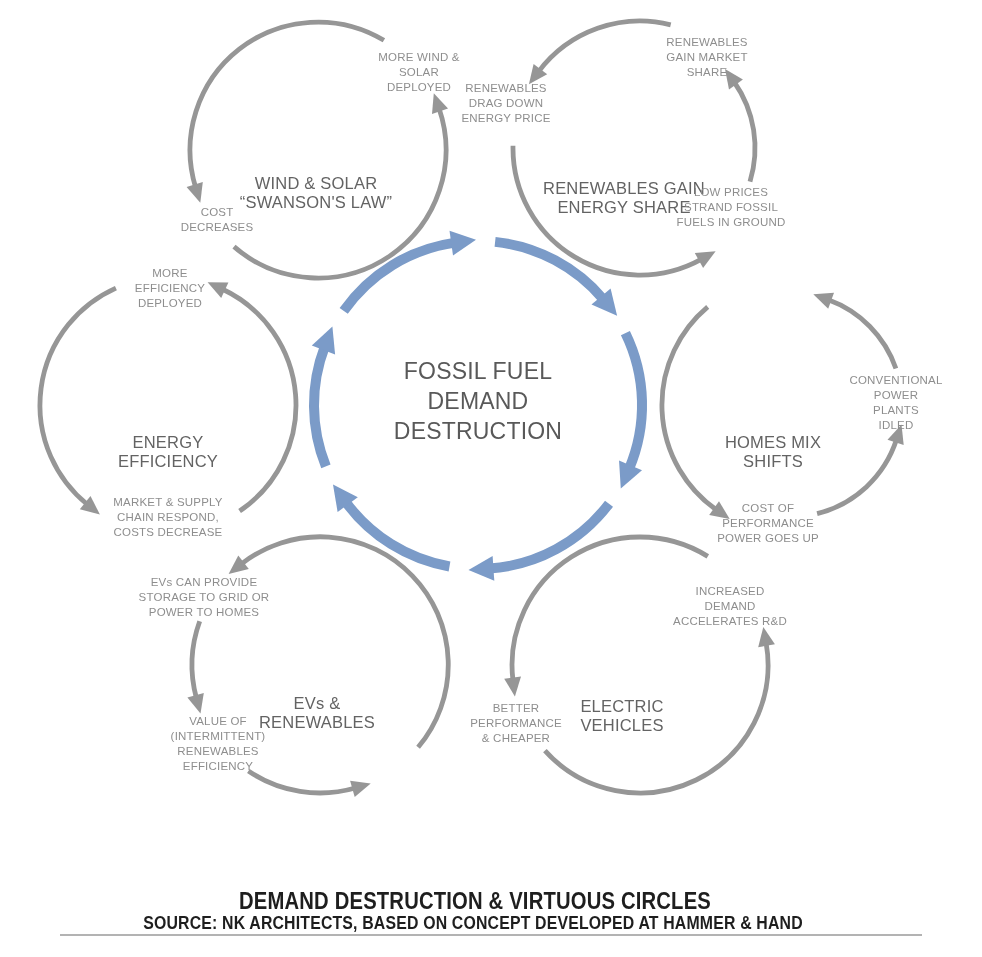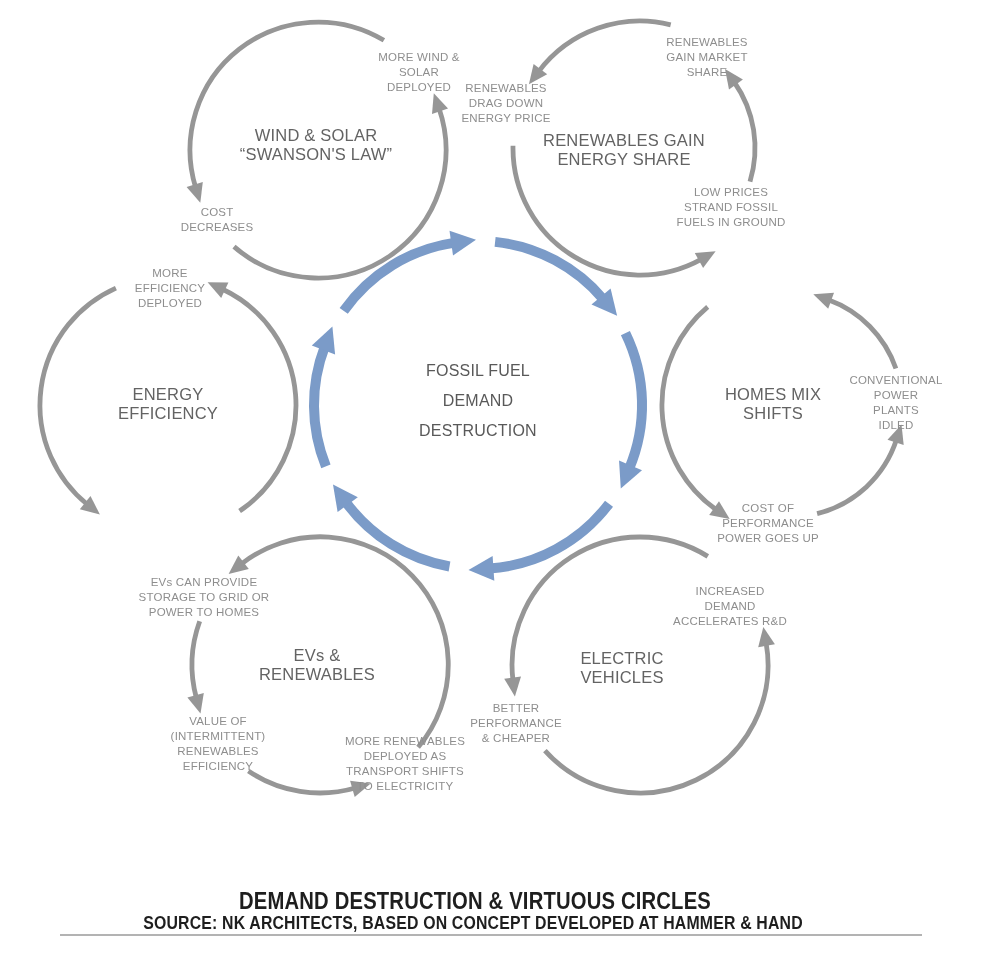--- a/index.html
+++ b/index.html
@@ -20,23 +20,24 @@
   }
   .lbl{
     font-size:11.5px;
     line-height:15px;
     color:var(--small-label-gray,#8e8e8e);
   }
   .ttl{
     font-size:16.5px;
     line-height:19px;
     color:var(--cycle-title-gray,#636363);
+    margin-top:48px;
   }
   .center-ttl{
-    font-size:16px;
+    font-size:23px;
     line-height:30px;
     color:var(--center-title-gray,#595959);
   }
   .cap-title{
     font-size:23px;
     font-weight:700;
     color:var(--caption-dark,#1e1e1e);
     transform:translate(-50%,-50%) scaleX(0.88);
     white-space:nowrap;
   }
@@ -126,43 +127,42 @@
 SHARE</div>
   <div class="lbl" style="left:731px;top:207px">LOW PRICES
 STRAND FOSSIL
 FUELS IN GROUND</div>
 
   <div class="ttl" style="left:168px;top:404px">ENERGY
 EFFICIENCY</div>
   <div class="lbl" style="left:170px;top:288px">MORE
 EFFICIENCY
 DEPLOYED</div>
+  <div class="lbl" style="left:168px;top:517px">MARKET &amp; SUPPLY
+CHAIN RESPOND,
+COSTS DECREASE</div>
 
   <div class="ttl" style="left:773px;top:404px">HOMES MIX
 SHIFTS</div>
   <div class="lbl" style="left:896px;top:403px">CONVENTIONAL
 POWER PLANTS
 IDLED</div>
   <div class="lbl" style="left:768px;top:523px">COST OF
 PERFORMANCE
 POWER GOES UP</div>
 
   <div class="ttl" style="left:317px;top:665px">EVs &amp;
 RENEWABLES</div>
   <div class="lbl" style="left:204px;top:597px">EVs CAN PROVIDE
 STORAGE TO GRID OR
 POWER TO HOMES</div>
   <div class="lbl" style="left:218px;top:744px">VALUE OF
 (INTERMITTENT)
 RENEWABLES
 EFFICIENCY</div>
-  <div class="lbl" style="left:405px;top:764px">MORE RENEWABLES
-DEPLOYED AS
-TRANSPORT SHIFTS
-TO ELECTRICITY</div>
 
   <div class="ttl" style="left:622px;top:668px">ELECTRIC
 VEHICLES</div>
   <div class="lbl" style="left:730px;top:606px">INCREASED
 DEMAND
 ACCELERATES R&amp;D</div>
   <div class="lbl" style="left:516px;top:723px">BETTER
 PERFORMANCE
 &amp; CHEAPER</div>
 

